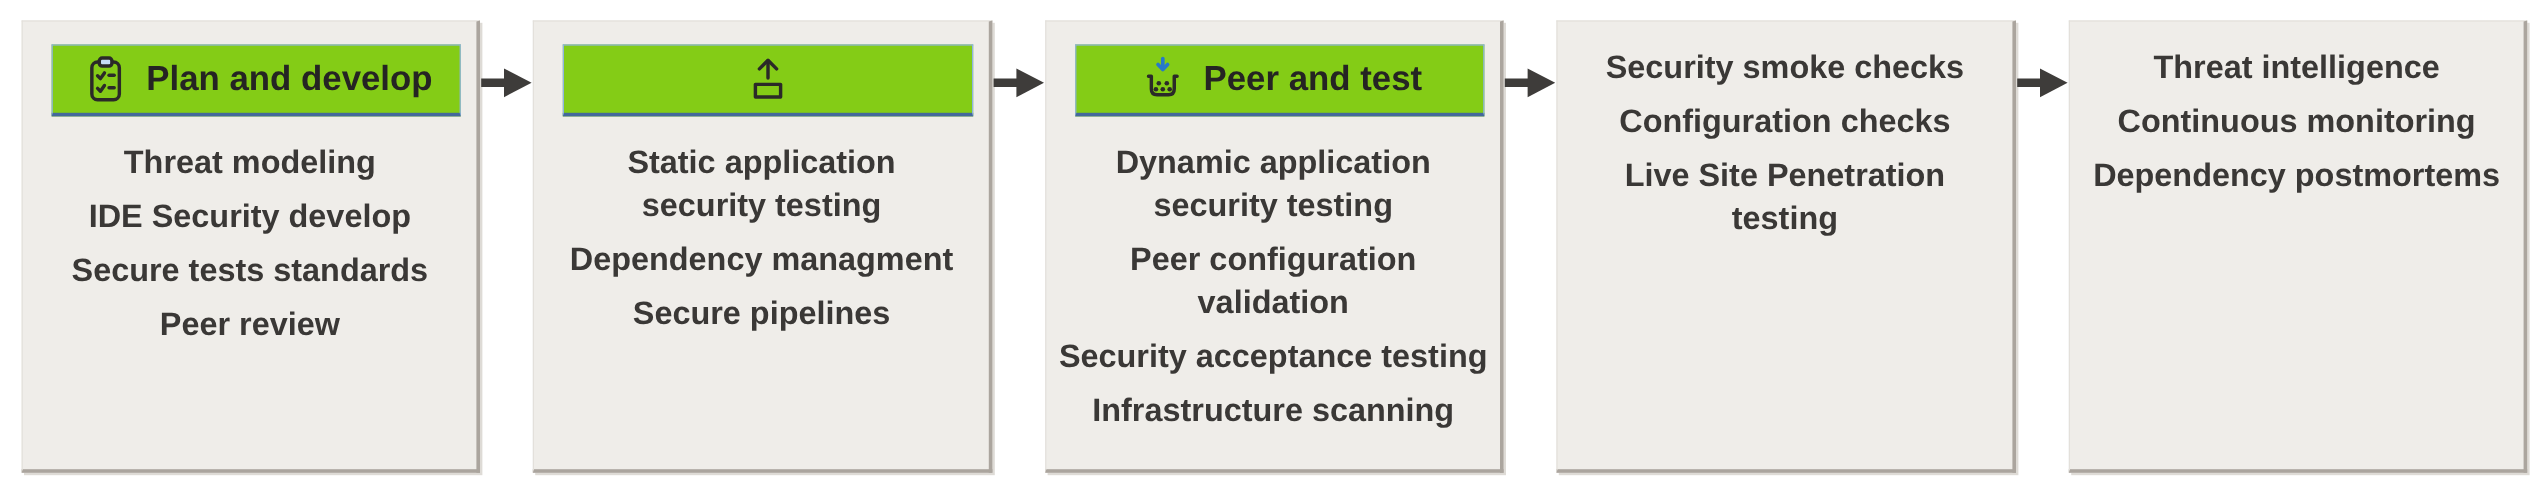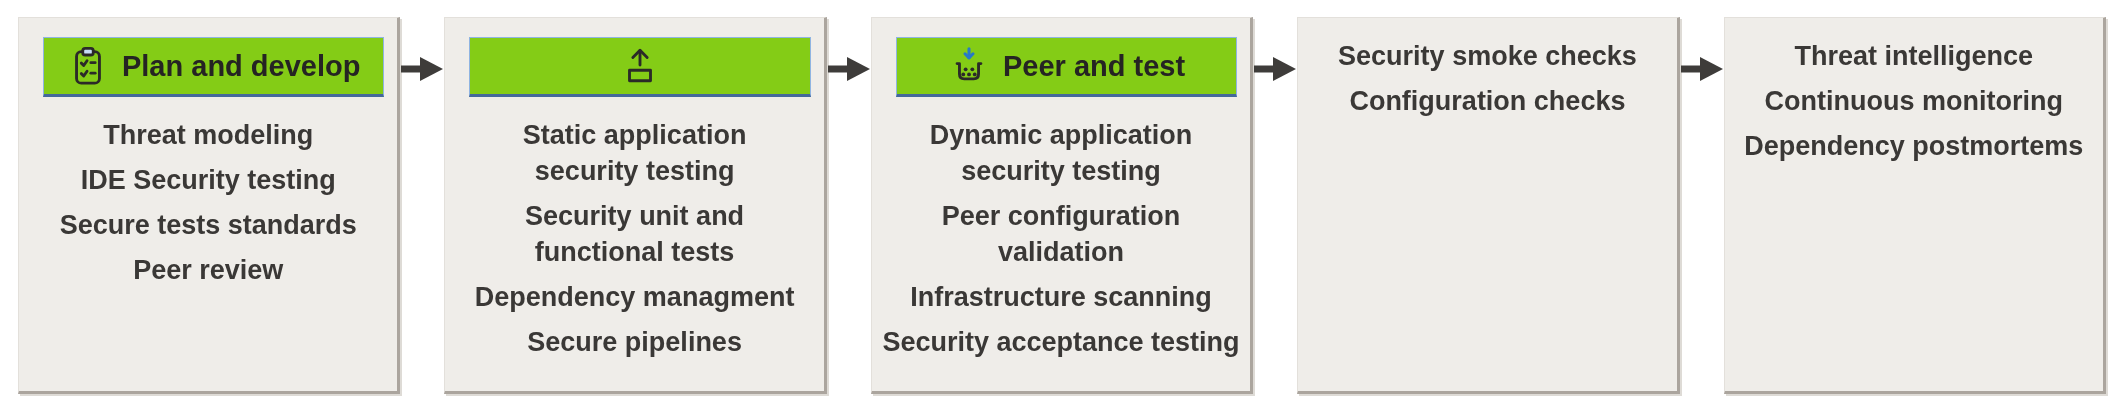--- a/index.html
+++ b/index.html
@@ -84,21 +84,21 @@
           <polyline points="15,19 17.5,21.5 21,16.5"></polyline>
           <line x1="25" y1="18.5" x2="29.5" y2="18.5"></line>
           <polyline points="15,30 17.5,32.5 21,27.5"></polyline>
           <line x1="25" y1="29.5" x2="29.5" y2="29.5"></line>
         </svg>
       </span>
       <span class="stage-title">Plan and develop</span>
     </header>
     <ul class="stage-items">
       <li>Threat modeling</li>
-      <li>IDE Security testing</li>
+      <li>IDE Security develop</li>
       <li>Secure tests standards</li>
       <li>Peer review</li>
     </ul>
   </section>
 
   <div class="flow-arrow">
     <svg width="44" height="30" viewBox="0 0 44 30">
       <line x1="1" y1="15" x2="22" y2="15" stroke="#3e3c3a" stroke-width="7"></line>
       <polygon points="20,3 20,27 43,15" fill="#3e3c3a"></polygon>
     </svg>
@@ -110,22 +110,20 @@
         <svg width="42" height="42" viewBox="0 0 44 44" fill="none" stroke="#2b2a28" stroke-width="3" stroke-linecap="round" stroke-linejoin="round">
           <line x1="22" y1="21" x2="22" y2="6"></line>
           <polyline points="14.5,13 22,5.5 29.5,13"></polyline>
           <rect x="11" y="26.5" width="22" height="11"></rect>
         </svg>
       </span>
     </header>
     <ul class="stage-items">
       <li>Static application
 security testing</li>
-      <li>Security unit and
-functional tests</li>
       <li>Dependency managment</li>
       <li>Secure pipelines</li>
     </ul>
   </section>
 
   <div class="flow-arrow">
     <svg width="44" height="30" viewBox="0 0 44 30">
       <line x1="1" y1="15" x2="22" y2="15" stroke="#3e3c3a" stroke-width="7"></line>
       <polygon points="20,3 20,27 43,15" fill="#3e3c3a"></polygon>
     </svg>
@@ -149,36 +147,38 @@
           </g>
         </svg>
       </span>
       <span class="stage-title">Peer and test</span>
     </header>
     <ul class="stage-items">
       <li>Dynamic application
 security testing</li>
       <li>Peer configuration
 validation</li>
+      <li>Security acceptance testing</li>
       <li>Infrastructure scanning</li>
-      <li>Security acceptance testing</li>
     </ul>
   </section>
 
   <div class="flow-arrow">
     <svg width="44" height="30" viewBox="0 0 44 30">
       <line x1="1" y1="15" x2="22" y2="15" stroke="#3e3c3a" stroke-width="7"></line>
       <polygon points="20,3 20,27 43,15" fill="#3e3c3a"></polygon>
     </svg>
   </div>
 
   <section class="stage">
     <ul class="stage-items">
       <li>Security smoke checks</li>
       <li>Configuration checks</li>
+      <li>Live Site Penetration
+testing</li>
     </ul>
   </section>
 
   <div class="flow-arrow">
     <svg width="44" height="30" viewBox="0 0 44 30">
       <line x1="1" y1="15" x2="22" y2="15" stroke="#3e3c3a" stroke-width="7"></line>
       <polygon points="20,3 20,27 43,15" fill="#3e3c3a"></polygon>
     </svg>
   </div>
 

